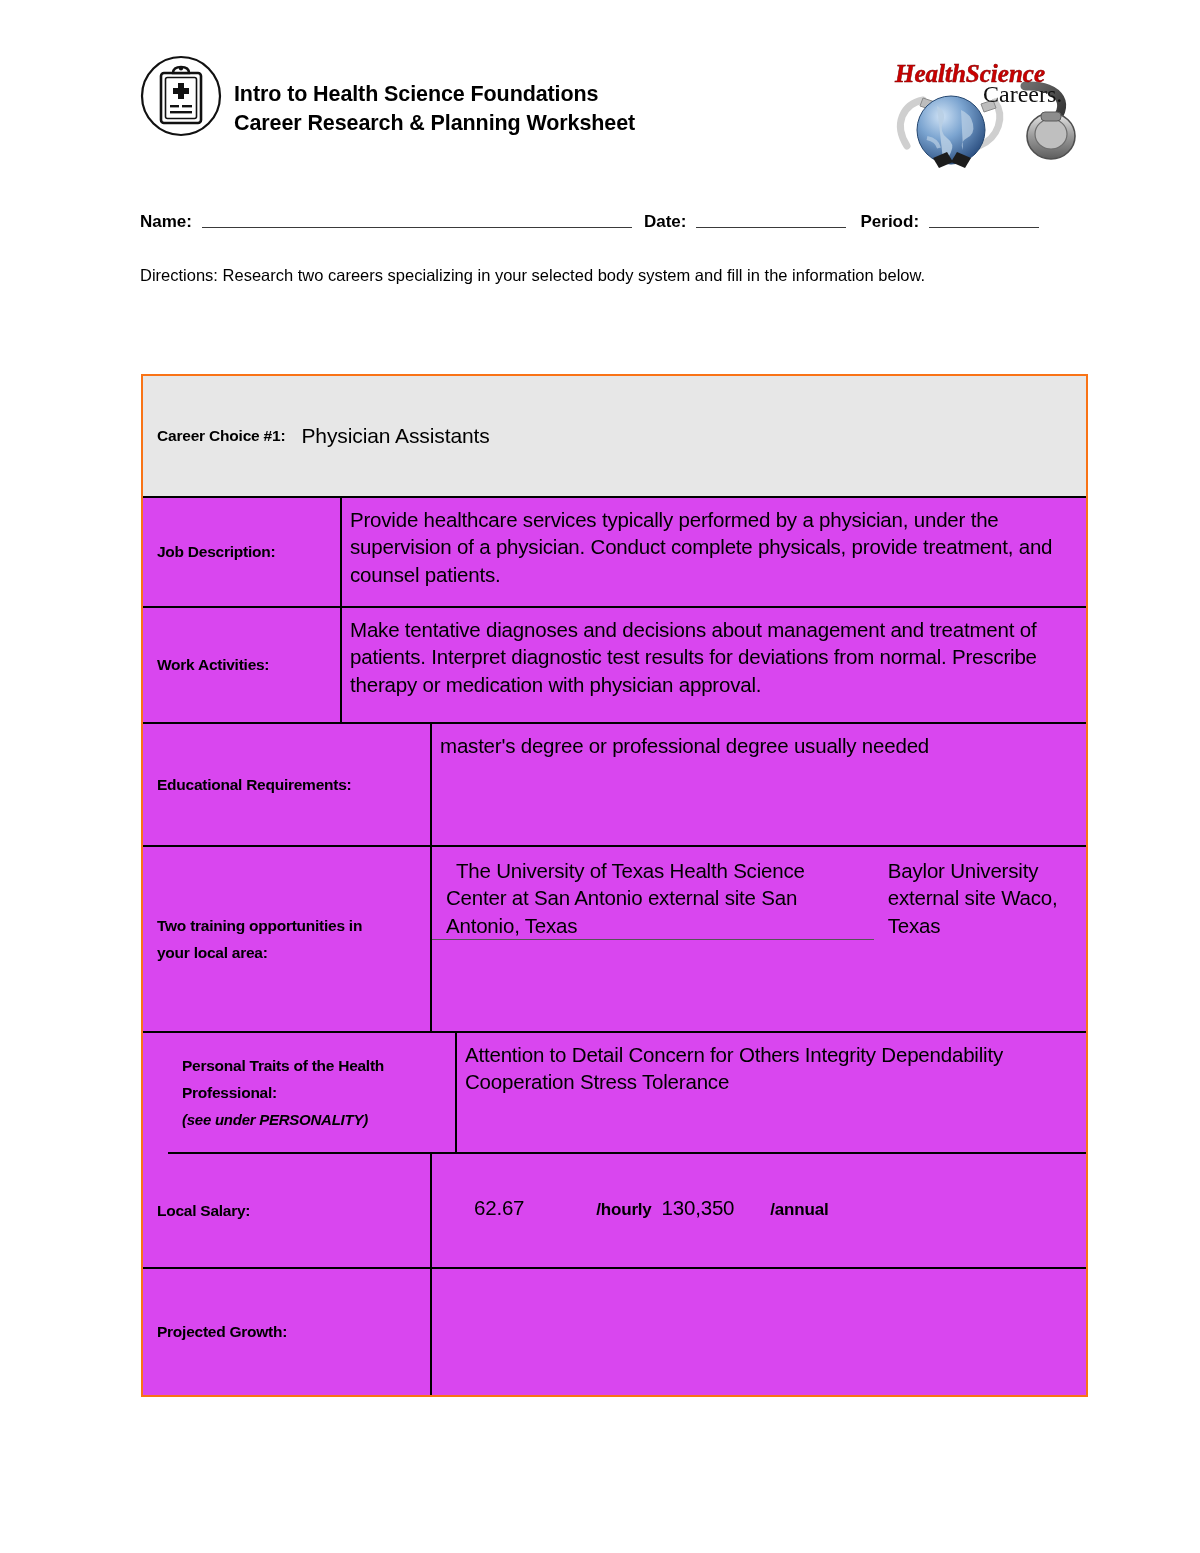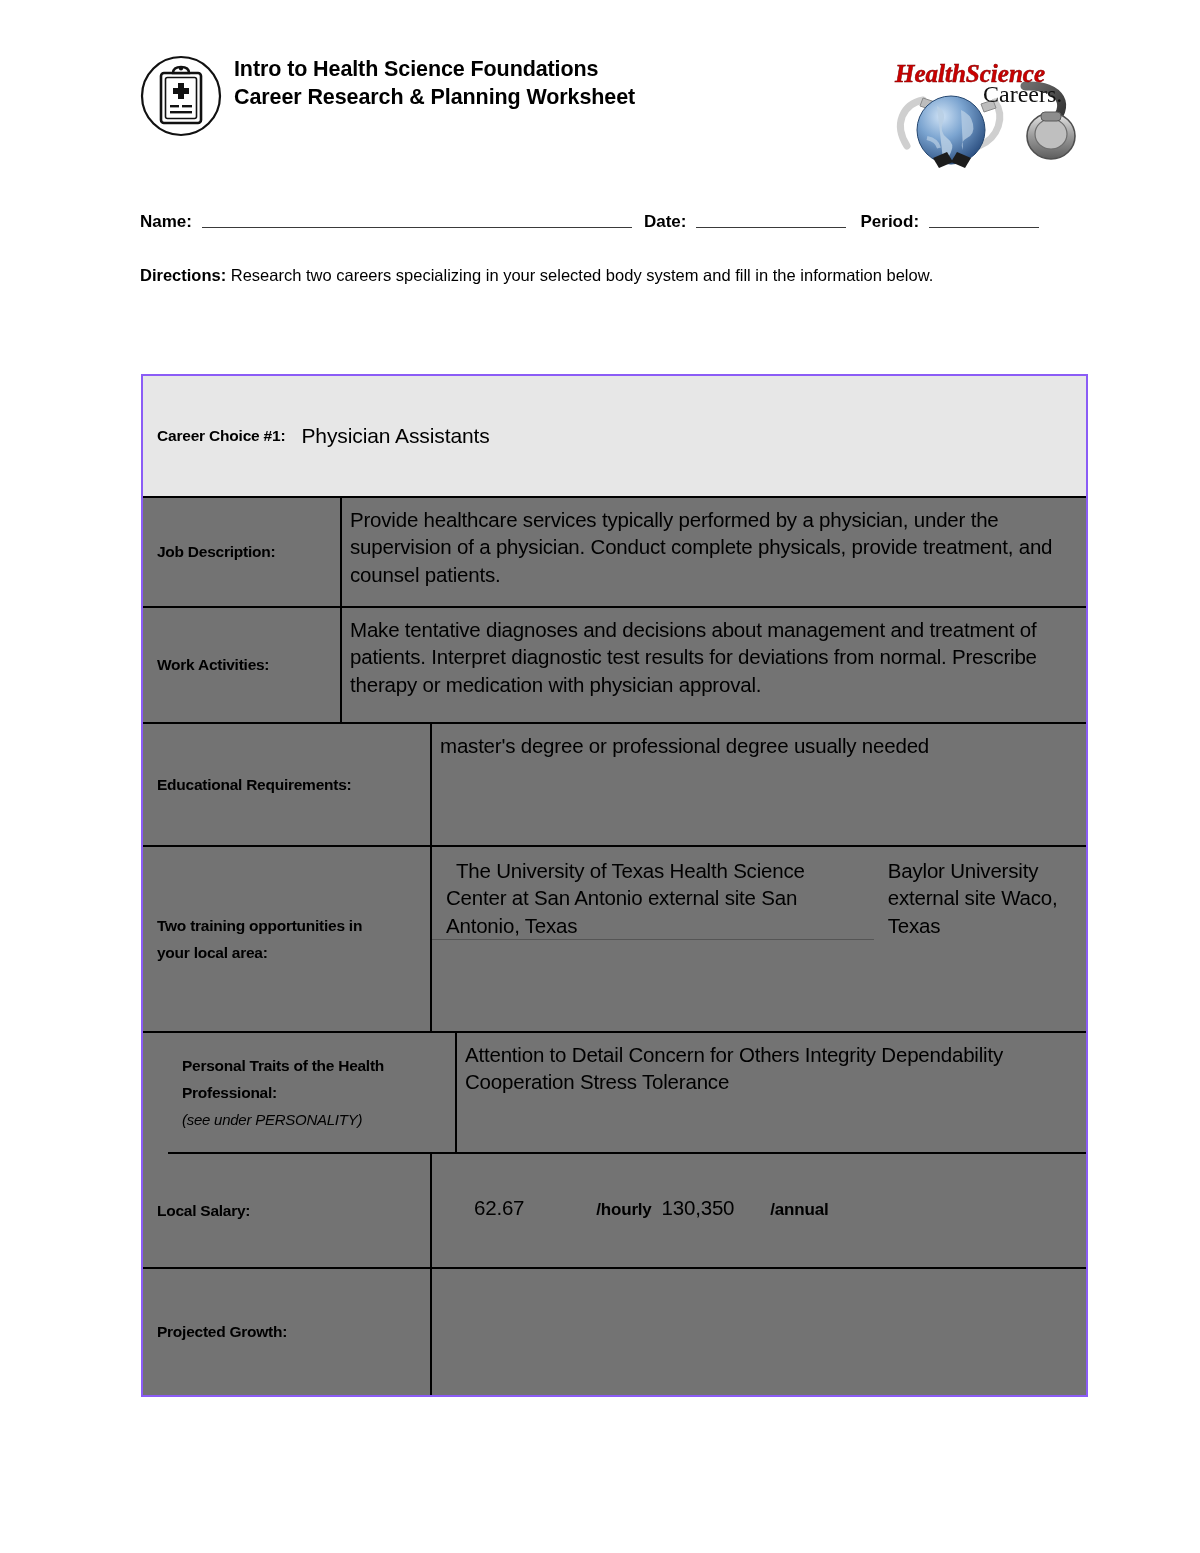--- a/index.html
+++ b/index.html
@@ -29,21 +29,21 @@
     left: 140px;
     top: 55px;
     width: 950px;
     height: 120px;
   }
   .header-left {
     position: absolute;
     left: 0;
     top: 0;
     display: flex;
-    align-items: flex-start;
+    align-items: flex-end;
     gap: 12px;
   }
   .clipboard-icon {
     width: 82px;
     height: 82px;
     flex: 0 0 82px;
   }
   .header-titles {
     display: flex;
     flex-direction: column;
@@ -93,31 +93,31 @@
   .directions {
     position: absolute;
     left: 140px;
     top: 262px;
     width: 900px;
     font-family: "Liberation Sans", sans-serif;
     font-size: 16.5px;
     line-height: 1.62;
     font-weight: normal;
   }
-  .directions b { font-weight: bold; }
+  .directions b { font-weight: normal; }
 
   
   .sheet {
     position: absolute;
     left: 141px;
     top: 374px;
     width: 947px;
-    border: 2px solid #8b5cf6;
-    box-sizing: border-box;
-    background: #737373;
+    border: 2px solid #f97316;
+    box-sizing: border-box;
+    background: #d946ef;
   }
   .row {
     display: flex;
     box-sizing: border-box;
     border-bottom: 2px solid #000000;
   }
   .row:last-child { border-bottom: none; }
 
   .banner {
     background: #e7e7e7;
@@ -145,21 +145,21 @@
     display: flex;
     flex-direction: column;
     justify-content: center;
     padding: 6px 10px 6px 14px;
     font-size: 15.5px;
     font-weight: bold;
     letter-spacing: -0.25px;
     line-height: 1.75;
   }
   .cell-label .sub {
-    font-weight: normal;
+    font-weight: bold;
     font-style: italic;
     font-size: 15px;
   }
   .cell-value {
     box-sizing: border-box;
     flex: 1;
     padding: 8px 10px 8px 8px;
     font-size: 20.5px;
     font-weight: normal;
     line-height: 1.33;

